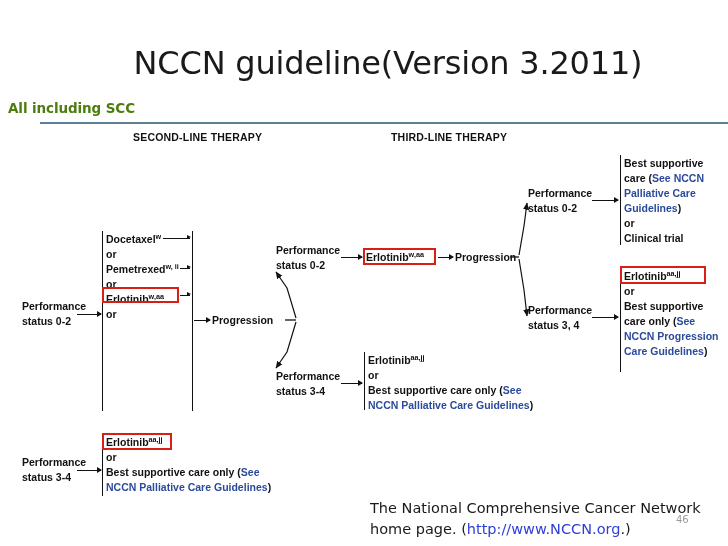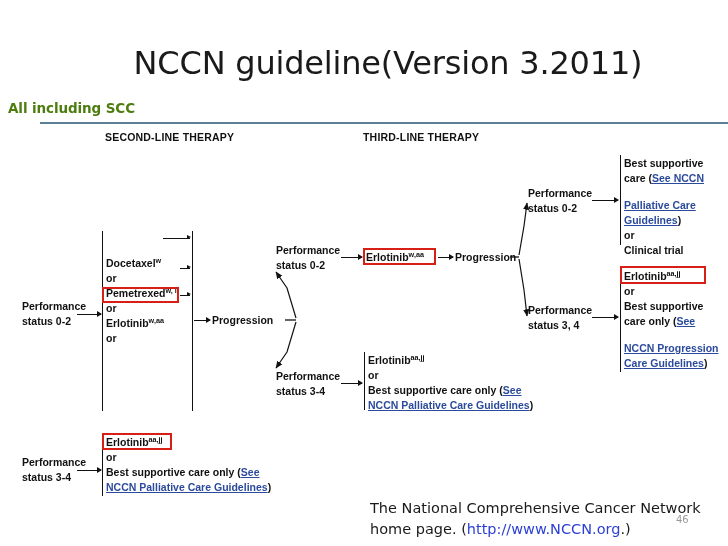--- a/index.html
+++ b/index.html
@@ -32,39 +32,39 @@
   #title-rule{
     position:absolute;left:40px;top:122px;width:688px;height:2px;
     background:#5b7f95;
   }
 
   
   .col-header{
     position:absolute;
     font-family:"Liberation Sans",sans-serif;
     font-size:10.5px;font-weight:bold;color:#111;
-    letter-spacing:0.2px;white-space:nowrap;
+    letter-spacing:0.2px;white-space:nowrap;margin-left:28px;
   }
   #hdr-second{left:105px;top:131px;}
   #hdr-third{left:363px;top:131px;}
 
   
   .dtext{
     position:absolute;
     font-family:"Liberation Sans",sans-serif;
     font-size:10.5px;font-weight:bold;color:#111;
     line-height:14.5px;white-space:nowrap;
   }
   .dblock{
     position:absolute;
     font-family:"Liberation Sans",sans-serif;
     font-size:10.5px;font-weight:bold;color:#111;
     line-height:15px;
   }
-  .lnk{color:#2b4a9b;text-decoration:underline;margin-top:12px;}
+  .lnk{color:#2b4a9b;}
   sup{font-size:7.2px;font-weight:bold;vertical-align:super;line-height:0;}
 
   
   .vrule{position:absolute;background:#111;width:1.4px;}
 
   
   .harrow{position:absolute;height:1.4px;background:#111;}
   .harrow::after{
     content:"";position:absolute;right:-1px;top:-2.6px;
     border-left:5px solid #111;
@@ -110,21 +110,21 @@
   <div class="col-header" id="hdr-third">THIRD-LINE THERAPY</div>
 
   <div class="dtext" style="left:22px;top:299px;">
     <span>Performance</span><br>
     <span>status 0-2</span>
   </div>
   <div class="harrow" style="left:77px;top:314px;width:24px;"></div>
 
   <div class="vrule" style="left:102px;top:231px;height:180px;"></div>
 
-  <div class="dblock" style="left:106px;top:232px;width:86px;margin-top:24px;">
+  <div class="dblock" style="left:106px;top:232px;width:86px;">
     <div><span>Docetaxel</span><sup>w</sup></div>
     <div>or</div>
     <div><span>Pemetrexed</span><sup>w, ii</sup></div>
     <div>or</div>
     <div><span>Erlotinib</span><sup>w,aa</sup></div>
     <div>or</div>
   </div>
 
   <div class="redbox" style="left:102px;top:287px;width:77px;height:16px;"></div>
 

